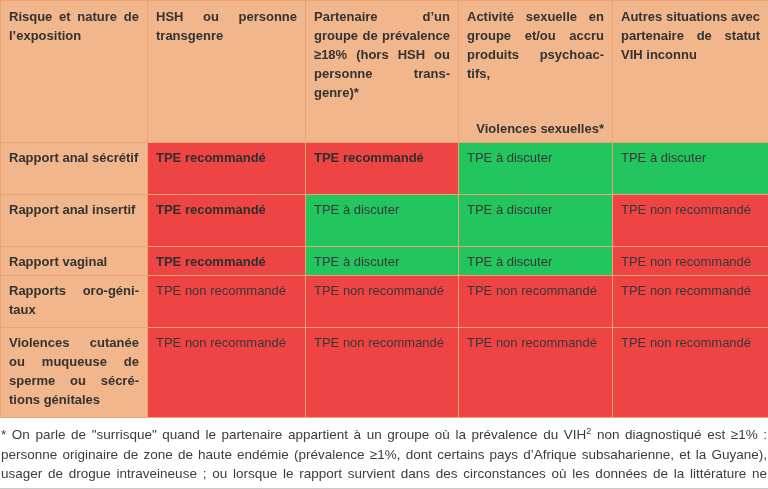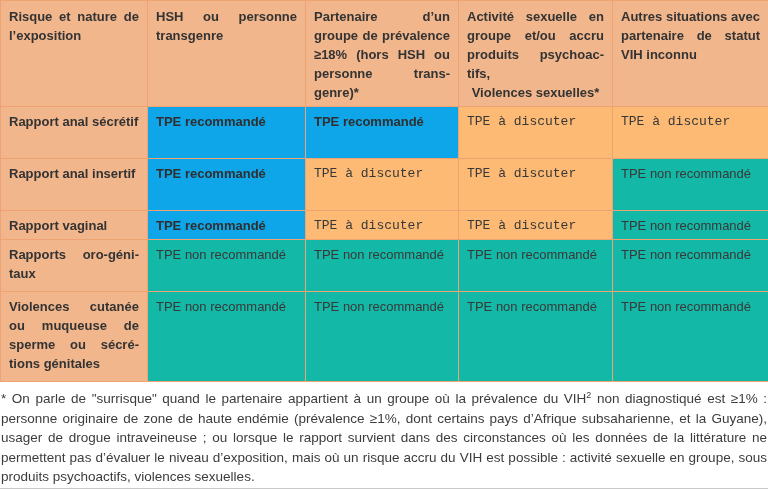--- a/index.html
+++ b/index.html
@@ -30,30 +30,30 @@
     -webkit-hyphens: manual;
   }
   
   table.tpe th, table.tpe td.label {
     background: #f2b68c;
     font-weight: bold;
     color: #333333;
   }
   table.tpe th { padding-top: 6px; }
   
-  td.lvl-rec  { background: #0ea5e9; font-weight: bold; color: #2f2f2f; }
-  td.lvl-disc { background: #fdba74; font-family: Liberation Mono, monospace; }
-  td.lvl-non  { background: #14b8a6; margin-top: 16px; }
+  td.lvl-rec  { background: #ef4444; font-weight: bold; color: #2f2f2f; }
+  td.lvl-disc { background: #22c55e; }
+  td.lvl-non  { background: #ef4444; margin-top: 16px; }
 
   tr.r-head  { height: 106px; }
   tr.r-two   { height: 52px; }
   tr.r-one   { height: 17px; }
   tr.r-five  { height: 90px; }
 
-  .hdr-line2 { text-align: center; }
+  .hdr-line2 { text-align: right; margin-top: 36px; }
 
   .footnote {
     margin: 7px 1px 0 1px;
     font-size: 13.5px;
     line-height: 19.5px;
     text-align: justify;
     color: #3c3c3c;
   }
   .footnote sup {
     font-size: 9px;

